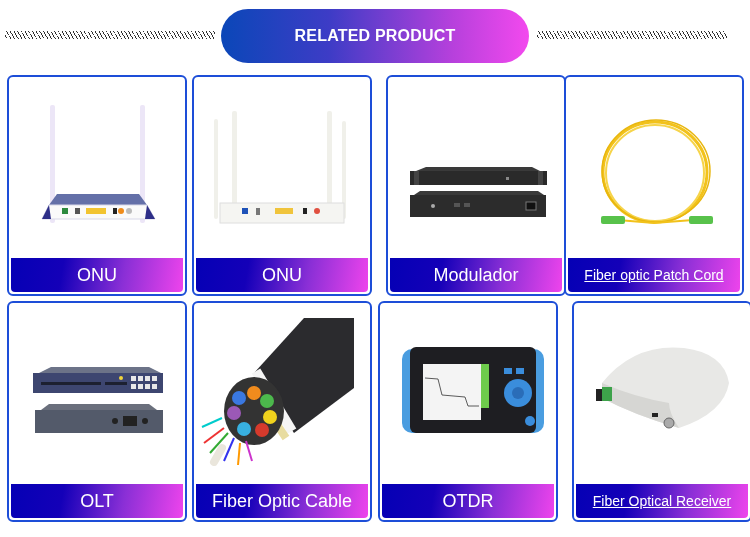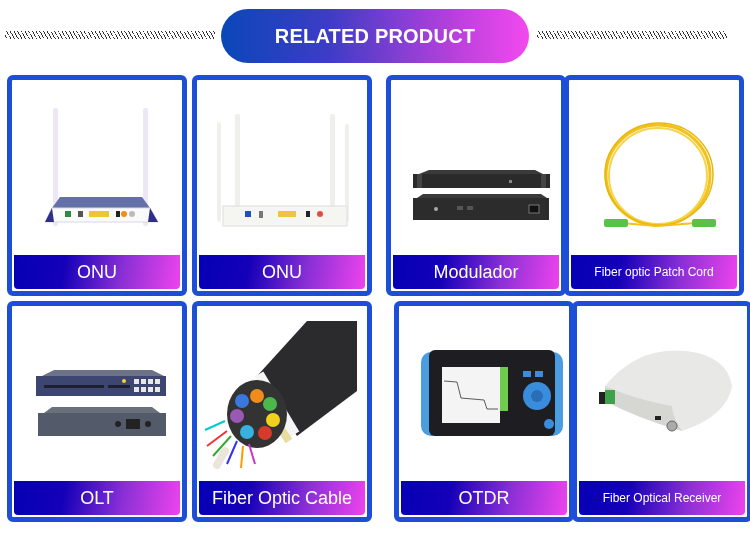--- a/index.html
+++ b/index.html
@@ -5,28 +5,28 @@
   html, body { margin: 0; padding: 0; }
   body { width: 750px; height: 537px; background: #ffffff; position: relative; overflow: hidden; font-family: "Liberation Sans", sans-serif; }
   .header { position: absolute; left: 0; top: 0; width: 750px; height: 70px; }
   .hatch { position: absolute; top: 31px; height: 8px;
     background: repeating-linear-gradient(60deg, #ffffff 0px, #ffffff 1.6px, #333 1.6px, #333 2.4px, #ffffff 2.4px, #ffffff 3.2px); }
   .hatch.left { left: 5px; width: 210px; }
   .hatch.right { left: 537px; width: 190px; }
   .pill { position: absolute; left: 221px; top: 9px; width: 308px; height: 54px; border-radius: 27px;
     background: linear-gradient(90deg, #0a47b8 0%, #3d3cc6 35%, #b640dc 75%, #f349ee 100%);
     display: flex; align-items: center; justify-content: center; }
-  .pill span { color: #fff; font-weight: bold; font-size: 20px; letter-spacing: 0.2px; }
+  .pill span { color: #fff; font-weight: bold; font-size: 16px; letter-spacing: 0.2px; }
   .grid { position: absolute; left: 7px; top: 75px; width: 738px; height: 448px; }
-  .card { position: absolute; width: 180px; height: 221px; border: 5px solid #1d4ed8; border-radius: 6px; background: #fff; box-sizing: border-box; overflow: hidden; }
+  .card { position: absolute; width: 180px; height: 221px; border: 2px solid #1d4ed8; border-radius: 6px; background: #fff; box-sizing: border-box; overflow: hidden; }
   .card .img { position: absolute; left: 0; top: 0; width: 100%; height: 183px; }
   .card .label { position: absolute; left: 2px; right: 2px; bottom: 2px; height: 34px; border-radius: 0 0 4px 4px;
     background: linear-gradient(100deg, #0500b5 0%, #1400b8 30%, #8a2fd6 65%, #ee44ec 100%);
     color: #fff; display: flex; align-items: center; justify-content: center; font-size: 18px; white-space: nowrap; }
-  .card .label.small { font-size: 12px; }
+  .card .label.small { font-size: 14px; text-decoration: underline; }
 </style>
 </head>
 <body>
 
 <div class="header">
   <div class="hatch left"></div>
   <div class="pill">
     <span>RELATED PRODUCT</span>
   </div>
   <div class="hatch right"></div>
@@ -156,21 +156,21 @@
         <path d="M32 107 L40 101 L140 101 L148 107 Z" fill="#6a6f7c"></path>
         <rect x="26" y="107" width="128" height="23" fill="#535a6a"></rect>
         <rect x="114" y="113" width="14" height="10" fill="#222"></rect>
         <circle cx="106" cy="118" r="3" fill="#222"></circle>
         <circle cx="136" cy="118" r="3" fill="#222"></circle>
       </svg>
     </div>
     <div class="label">OLT</div>
   </div>
 
-  <div class="card" style="left:387px;top:226px;padding-left:25px;">
+  <div class="card" style="left:371px;top:226px;padding-left:25px;">
     <div class="img">
       <svg width="180" height="183" viewBox="0 0 180 183">
         <rect x="22" y="46" width="142" height="84" rx="10" fill="#4a9de0"></rect>
         <rect x="30" y="44" width="126" height="86" rx="6" fill="#1e1e22"></rect>
         <rect x="43" y="61" width="58" height="56" fill="#f4f4f4"></rect>
         <path d="M45 75 L58 76 L62 92 L85 94 L88 103 L99 103" stroke="#333" fill="none" stroke-width="0.8"></path>
         <rect x="101" y="61" width="8" height="44" fill="#6ecb4c"></rect>
         <circle cx="138" cy="90" r="14" fill="#3a8ddc"></circle>
         <circle cx="138" cy="90" r="6" fill="#2a6db8"></circle>
         <rect x="124" y="65" width="8" height="6" fill="#3a8ddc"></rect>

